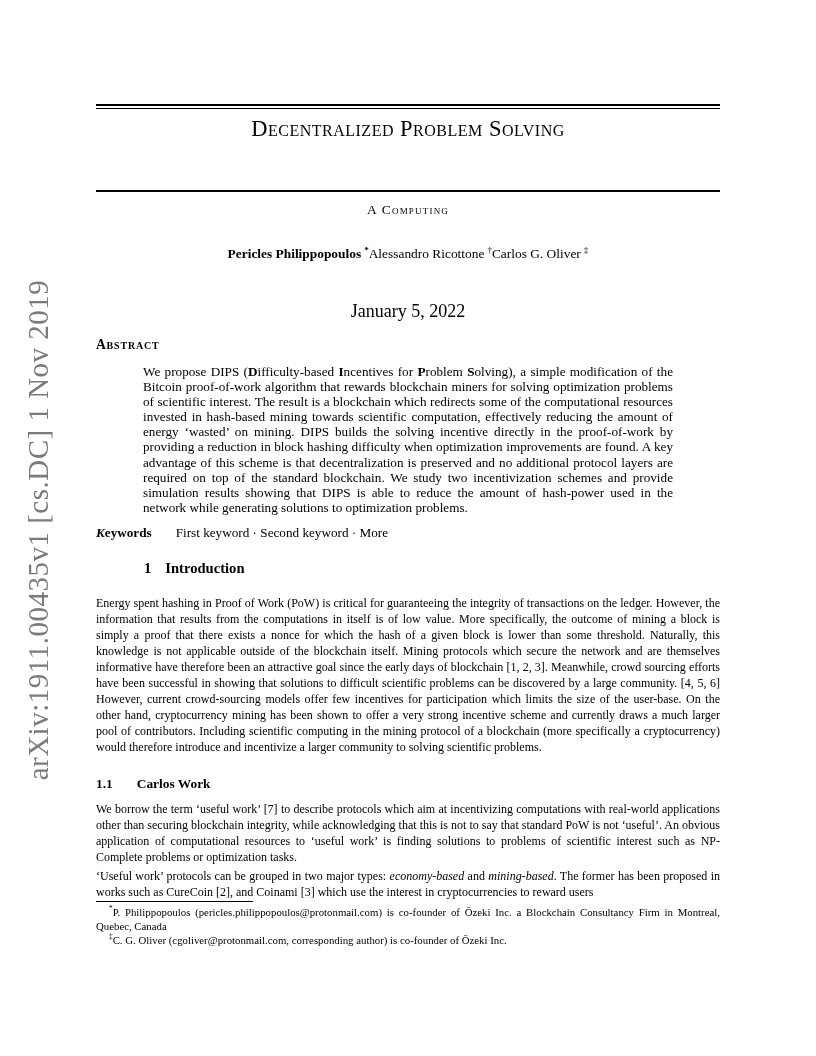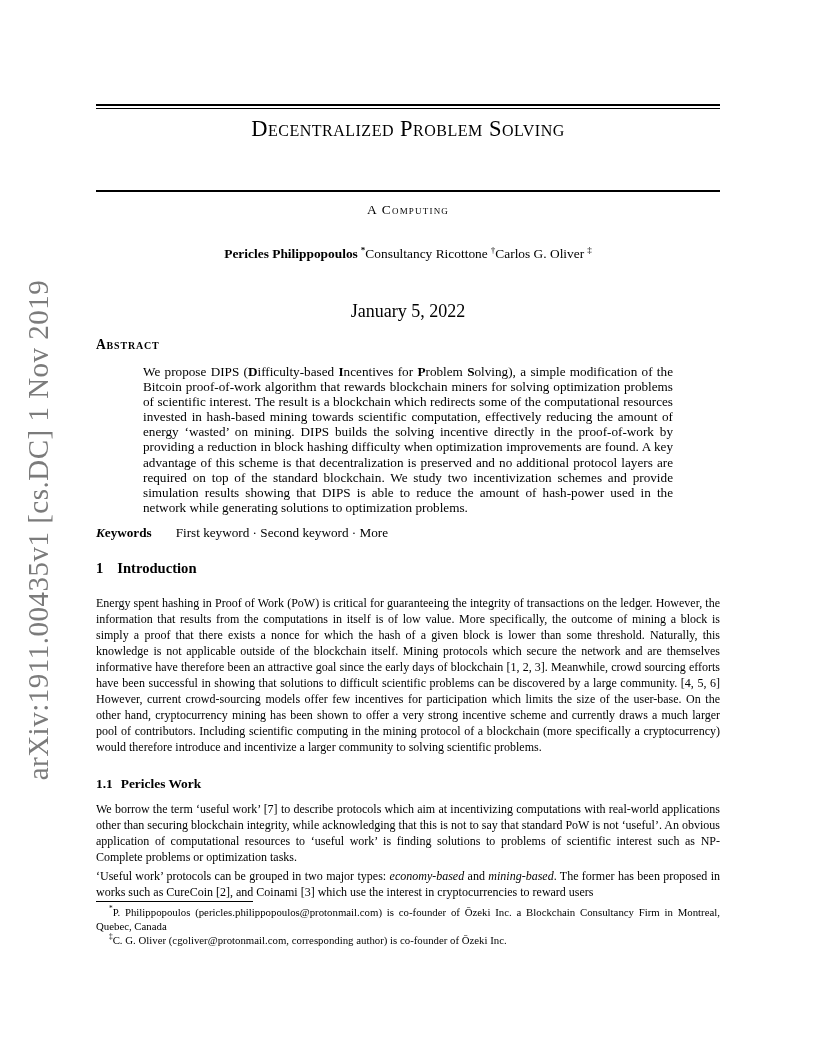--- a/index.html
+++ b/index.html
@@ -41,24 +41,24 @@
   }
   .abstract-body {
     top:364px; left:47px; width:530px;
     text-align:justify; font-size:13.2px; line-height:15.1px;
   }
 
   .keywords { top:525px; font-size:13.2px; }
   .kw-k { font-weight:bold; font-style:italic; }
   .kw-rest { font-weight:bold; margin-right:24px; }
 
-  .sec-heading { top:560px; font-size:14.6px; font-weight:bold; }
+  .sec-heading { top:560px; font-size:14.6px; font-weight:bold;margin-left:48px; }
   .sec-heading .sec-num { margin-right:14px; }
   .subsec-heading { top:776px; font-size:13.4px; font-weight:bold; }
-  .subsec-heading .sec-num { margin-right:8px; }
+  .subsec-heading .sec-num { margin-right:24px; }
 
   .body-par { text-align:justify; font-size:12px; line-height:16px; }
   .intro-par { top:595px; }
   .rw-par1 { top:801px; }
   .rw-par2 { top:868px; }
 
   .footnote-rule { top:901px; width:157px; border-top:1px solid #000; height:0; }
   .footnotes { top:906px; font-size:10.8px; line-height:13.9px; text-align:justify; }
   .footnotes p { margin:0; text-indent:13px; }
 </style>
@@ -76,41 +76,41 @@
     <div class="abs paper-title">
       <div>Decentralized Problem Solving</div>
     </div>
 
     <div class="abs rule-single"></div>
 
     <div class="abs preprint">A Computing</div>
 
     <div class="abs authors">
       <span class="author-first"><span>Pericles Philippopoulos</span><sup>*</sup></span>
-      <span><span>Consultancy Ricottone</span><sup>†</sup></span>
+      <span><span>Alessandro Ricottone</span><sup>†</sup></span>
       <span><span>Carlos G. Oliver</span><sup>‡</sup></span>
     </div>
 
     <div class="abs date-line">January 5, 2022</div>
 
     <div class="abs abstract-heading">Abstract</div>
     <div class="abs abstract-body"><span>We propose DIPS (</span><span style="font-weight: bold;">D</span><span>ifficulty-based </span><span style="font-weight: bold;">I</span><span>ncentives for </span><span style="font-weight: bold;">P</span><span>roblem </span><span style="font-weight: bold;">S</span><span>olving), a simple modification of the Bitcoin proof-of-work algorithm that rewards blockchain miners for solving optimization problems of scientific interest. The result is a blockchain which redirects some of the computational resources invested in hash-based mining towards scientific computation, effectively reducing the amount of energy ‘wasted’ on mining. DIPS builds the solving incentive directly in the proof-of-work by providing a reduction in block hashing difficulty when optimization improvements are found. A key advantage of this scheme is that decentralization is preserved and no additional protocol layers are required on top of the standard blockchain. We study two incentivization schemes and provide simulation results showing that DIPS is able to reduce the amount of hash-power used in the network while generating solutions to optimization problems.</span></div>
 
     <div class="abs keywords">
       <span class="kw-k">K</span><span class="kw-rest">eywords</span><span>First keyword · Second keyword · More</span>
     </div>
 
     <div class="abs sec-heading">
       <span class="sec-num">1</span><span>Introduction</span>
     </div>
 
     <div class="abs body-par intro-par">Energy spent hashing in Proof of Work (PoW) is critical for guaranteeing the integrity of transactions on the ledger. However, the information that results from the computations in itself is of low value. More specifically, the outcome of mining a block is simply a proof that there exists a nonce for which the hash of a given block is lower than some threshold. Naturally, this knowledge is not applicable outside of the blockchain itself. Mining protocols which secure the network and are themselves informative have therefore been an attractive goal since the early days of blockchain [1, 2, 3]. Meanwhile, crowd sourcing efforts have been successful in showing that solutions to difficult scientific problems can be discovered by a large community.  [4, 5, 6] However, current crowd-sourcing models offer few incentives for participation which limits the size of the user-base. On the other hand, cryptocurrency mining has been shown to offer a very strong incentive scheme and currently draws a much larger pool of contributors. Including scientific computing in the mining protocol of a blockchain (more specifically a cryptocurrency) would therefore introduce and incentivize a larger community to solving scientific problems.</div>
 
     <div class="abs subsec-heading">
-      <span class="sec-num">1.1</span><span>Pericles Work</span>
+      <span class="sec-num">1.1</span><span>Carlos Work</span>
     </div>
 
     <div class="abs body-par rw-par1">We borrow the term ‘useful work’ [7] to describe protocols which aim at incentivizing computations with real-world applications other than securing blockchain integrity, while acknowledging that this is not to say that standard PoW is not ‘useful’. An obvious application of computational resources to ‘useful work’ is finding solutions to problems of scientific interest such as NP-Complete problems or optimization tasks.</div>
     <div class="abs body-par rw-par2"><span>‘Useful work’ protocols can be grouped in two major types: </span><span style="font-style: italic;">economy-based</span><span> and </span><span style="font-style: italic;">mining-based</span><span>. The former has been proposed in works such as CureCoin [2], and Coinami  [3] which use the interest in cryptocurrencies to reward users</span></div>
 
     <div class="abs footnote-rule"></div>
 
     <div class="abs footnotes">
       <p><sup>*</sup><span>P. Philippopoulos (pericles.philippopoulos@protonmail.com) is co-founder of Ōzeki Inc. a Blockchain Consultancy Firm in Montreal, Quebec, Canada</span></p>
       <p><sup>‡</sup><span>C. G. Oliver (cgoliver@protonmail.com, corresponding author) is co-founder of Ōzeki Inc.</span></p>

